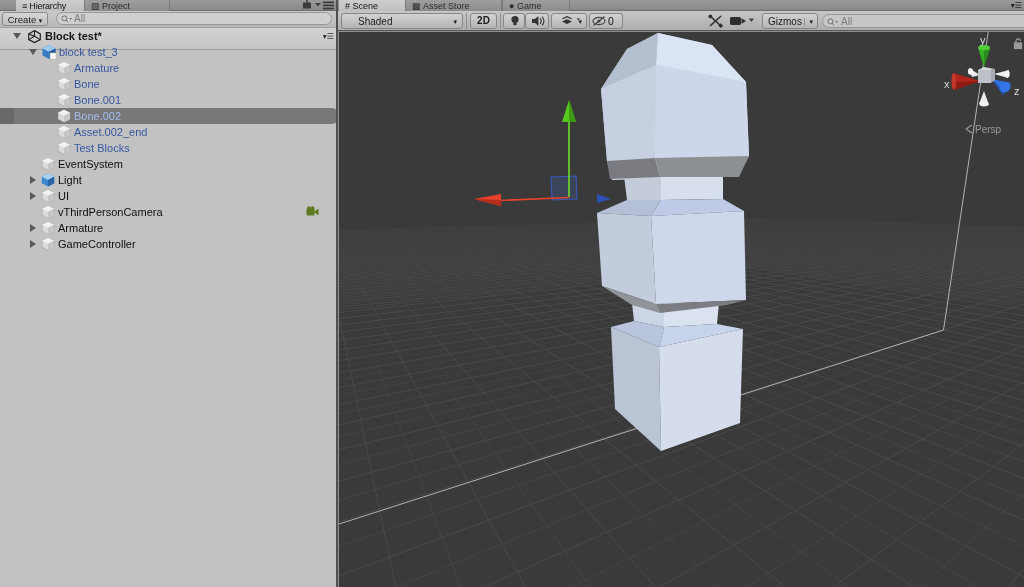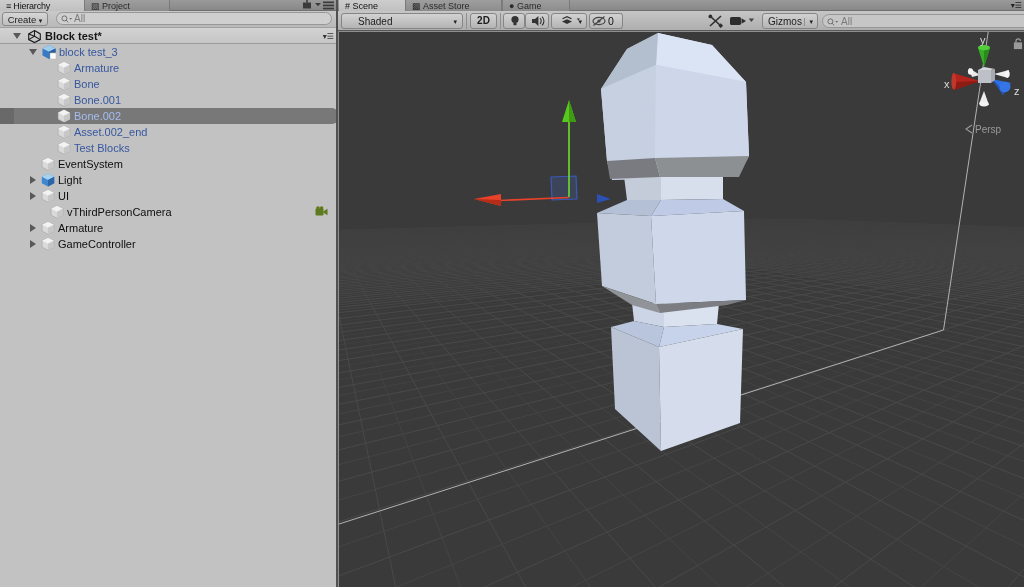--- a/index.html
+++ b/index.html
@@ -7,21 +7,21 @@
 
 #left{position:absolute;left:0;top:0;width:338px;height:587px;background:#c2c2c2;}
 .tabbar{position:absolute;left:0;top:0;height:11px;width:100%;background:linear-gradient(#9a9a9a,#888);border-bottom:1px solid #6f6f6f;}
 .tab{position:absolute;top:0;height:11px;font-size:9px;color:#1d1d1d;display:flex;align-items:center;padding:0 6px;}
 .tab.active{background:linear-gradient(#cdcdcd,#c0c0c0);color:#111;}
 .tab.inactive{background:linear-gradient(#9e9e9e,#8c8c8c);border-left:1px solid #7a7a7a;border-right:1px solid #7a7a7a;color:#2a2a2a;}
 #lefttoolbar{position:absolute;left:0;top:11px;width:100%;height:17px;background:linear-gradient(#c9c9c9,#b9b9b9);border-bottom:1px solid #a0a0a0;}
 #createbtn{position:absolute;left:2px;top:1px;width:46px;height:14px;background:linear-gradient(#d6d6d6,#bfbfbf);border:1px solid #8a8a8a;border-radius:3px;font-size:9.5px;color:#222;text-align:center;line-height:13px;}
 .searchpill{position:absolute;background:#cfcfcf;border:1px solid #979797;border-radius:8px;font-size:10px;color:#7b7b7b;}
 
-#sceneheader{position:absolute;left:0;top:28px;width:100%;height:16px;background:linear-gradient(#d2d2d2,#c6c6c6);border-bottom:1px solid #9b9b9b;}
+#sceneheader{position:absolute;left:0;top:28px;width:100%;height:22px;background:linear-gradient(#d2d2d2,#c6c6c6);border-bottom:1px solid #9b9b9b;}
 .row{position:absolute;left:0;width:100%;height:16px;font-size:11px;}
 .rowlabel{position:absolute;top:1.5px;white-space:nowrap;}
 .blue{color:#36579f;}
 .black{color:#0e0e0e;}
 .tri{position:absolute;width:0;height:0;}
 .tridown{border-left:4.5px solid transparent;border-right:4.5px solid transparent;border-top:6px solid #595959;}
 .triright{border-top:4.5px solid transparent;border-bottom:4.5px solid transparent;border-left:6px solid #595959;}
 
 #scene{position:absolute;left:338px;top:0;width:686px;height:587px;background:#8e8e8e;}
 #scenetabs{position:absolute;left:0;top:0;width:100%;height:11px;background:linear-gradient(#9a9a9a,#888);border-bottom:1px solid #6f6f6f;}
@@ -38,21 +38,21 @@
     <g id="cub">
           <path d="M7 0.8 12.9 3.8 12.9 10.2 7 13.2 1.1 10.2 1.1 3.8Z" fill="#d9d9d9" stroke="#9a9a9a" stroke-width="0.5"></path>
           <path d="M7 0.8 12.9 3.8 7 6.8 1.1 3.8Z" fill="#f2f2f2"></path>
           <path d="M7 6.8 12.9 3.8 12.9 10.2 7 13.2Z" fill="#c7c7c7"></path>
         </g>
   </defs>
     </svg>
 
   <div id="left">
     <div class="tabbar">
-      <div class="tab active" style="left:0;width:84px;">
+      <div class="tab active" style="left:16px;width:84px;">
           <span style="letter-spacing:-0.2px;">≡&nbsp;Hierarchy</span>
         </div>
       <div class="tab inactive" style="left:84px;width:86px;">▧&nbsp;Project</div>
       <svg style="position:absolute;left:302px;top:0;" width="34" height="11" viewBox="0 0 34 11">
           <rect x="1" y="2.5" width="8" height="6" fill="#3a3a3a"></rect>
           <rect x="4.2" y="0" width="1.6" height="2.5" fill="#3a3a3a"></rect>
           <path d="M13 3 19 3 16 6.2Z" fill="#3a3a3a"></path>
           <g fill="#3a3a3a">
             <rect x="21" y="1.5" width="11" height="1.7"></rect>
             <rect x="21" y="4.6" width="11" height="1.7"></rect>
@@ -142,21 +142,21 @@
           </svg>
         <div class="rowlabel black" style="left:58px;">Light</div>
       </div>
       <div class="row" style="top:188px;">
         <div class="tri triright" style="left:30px;top:4px;"></div>
         <svg style="position:absolute;left:41px;top:1px;" width="14" height="14" viewBox="0 0 14 14">
             <use href="#cub"></use>
           </svg>
         <div class="rowlabel black" style="left:58px;">UI</div>
       </div>
-      <div class="row" style="top:204px;margin-left:9px;">
+      <div class="row" style="top:204px;">
           <svg style="position:absolute;left:41px;top:1px;" width="14" height="14" viewBox="0 0 14 14">
             <use href="#cub"></use>
           </svg>
           <div class="rowlabel black" style="left:58px;">vThirdPersonCamera</div>
         <svg style="position:absolute;left:306px;top:2px;" width="13" height="12" viewBox="0 0 13 12">
             <rect x="0.5" y="2.5" width="8" height="7" rx="1" fill="#5d7a1e"></rect>
             <path d="M8.5 5.2 12.5 2.8 12.5 9.2 8.5 6.8Z" fill="#5d7a1e"></path>
             <circle cx="3" cy="2" r="1.8" fill="#5d7a1e"></circle>
             <circle cx="6.6" cy="2" r="1.8" fill="#5d7a1e"></circle>
           </svg>

